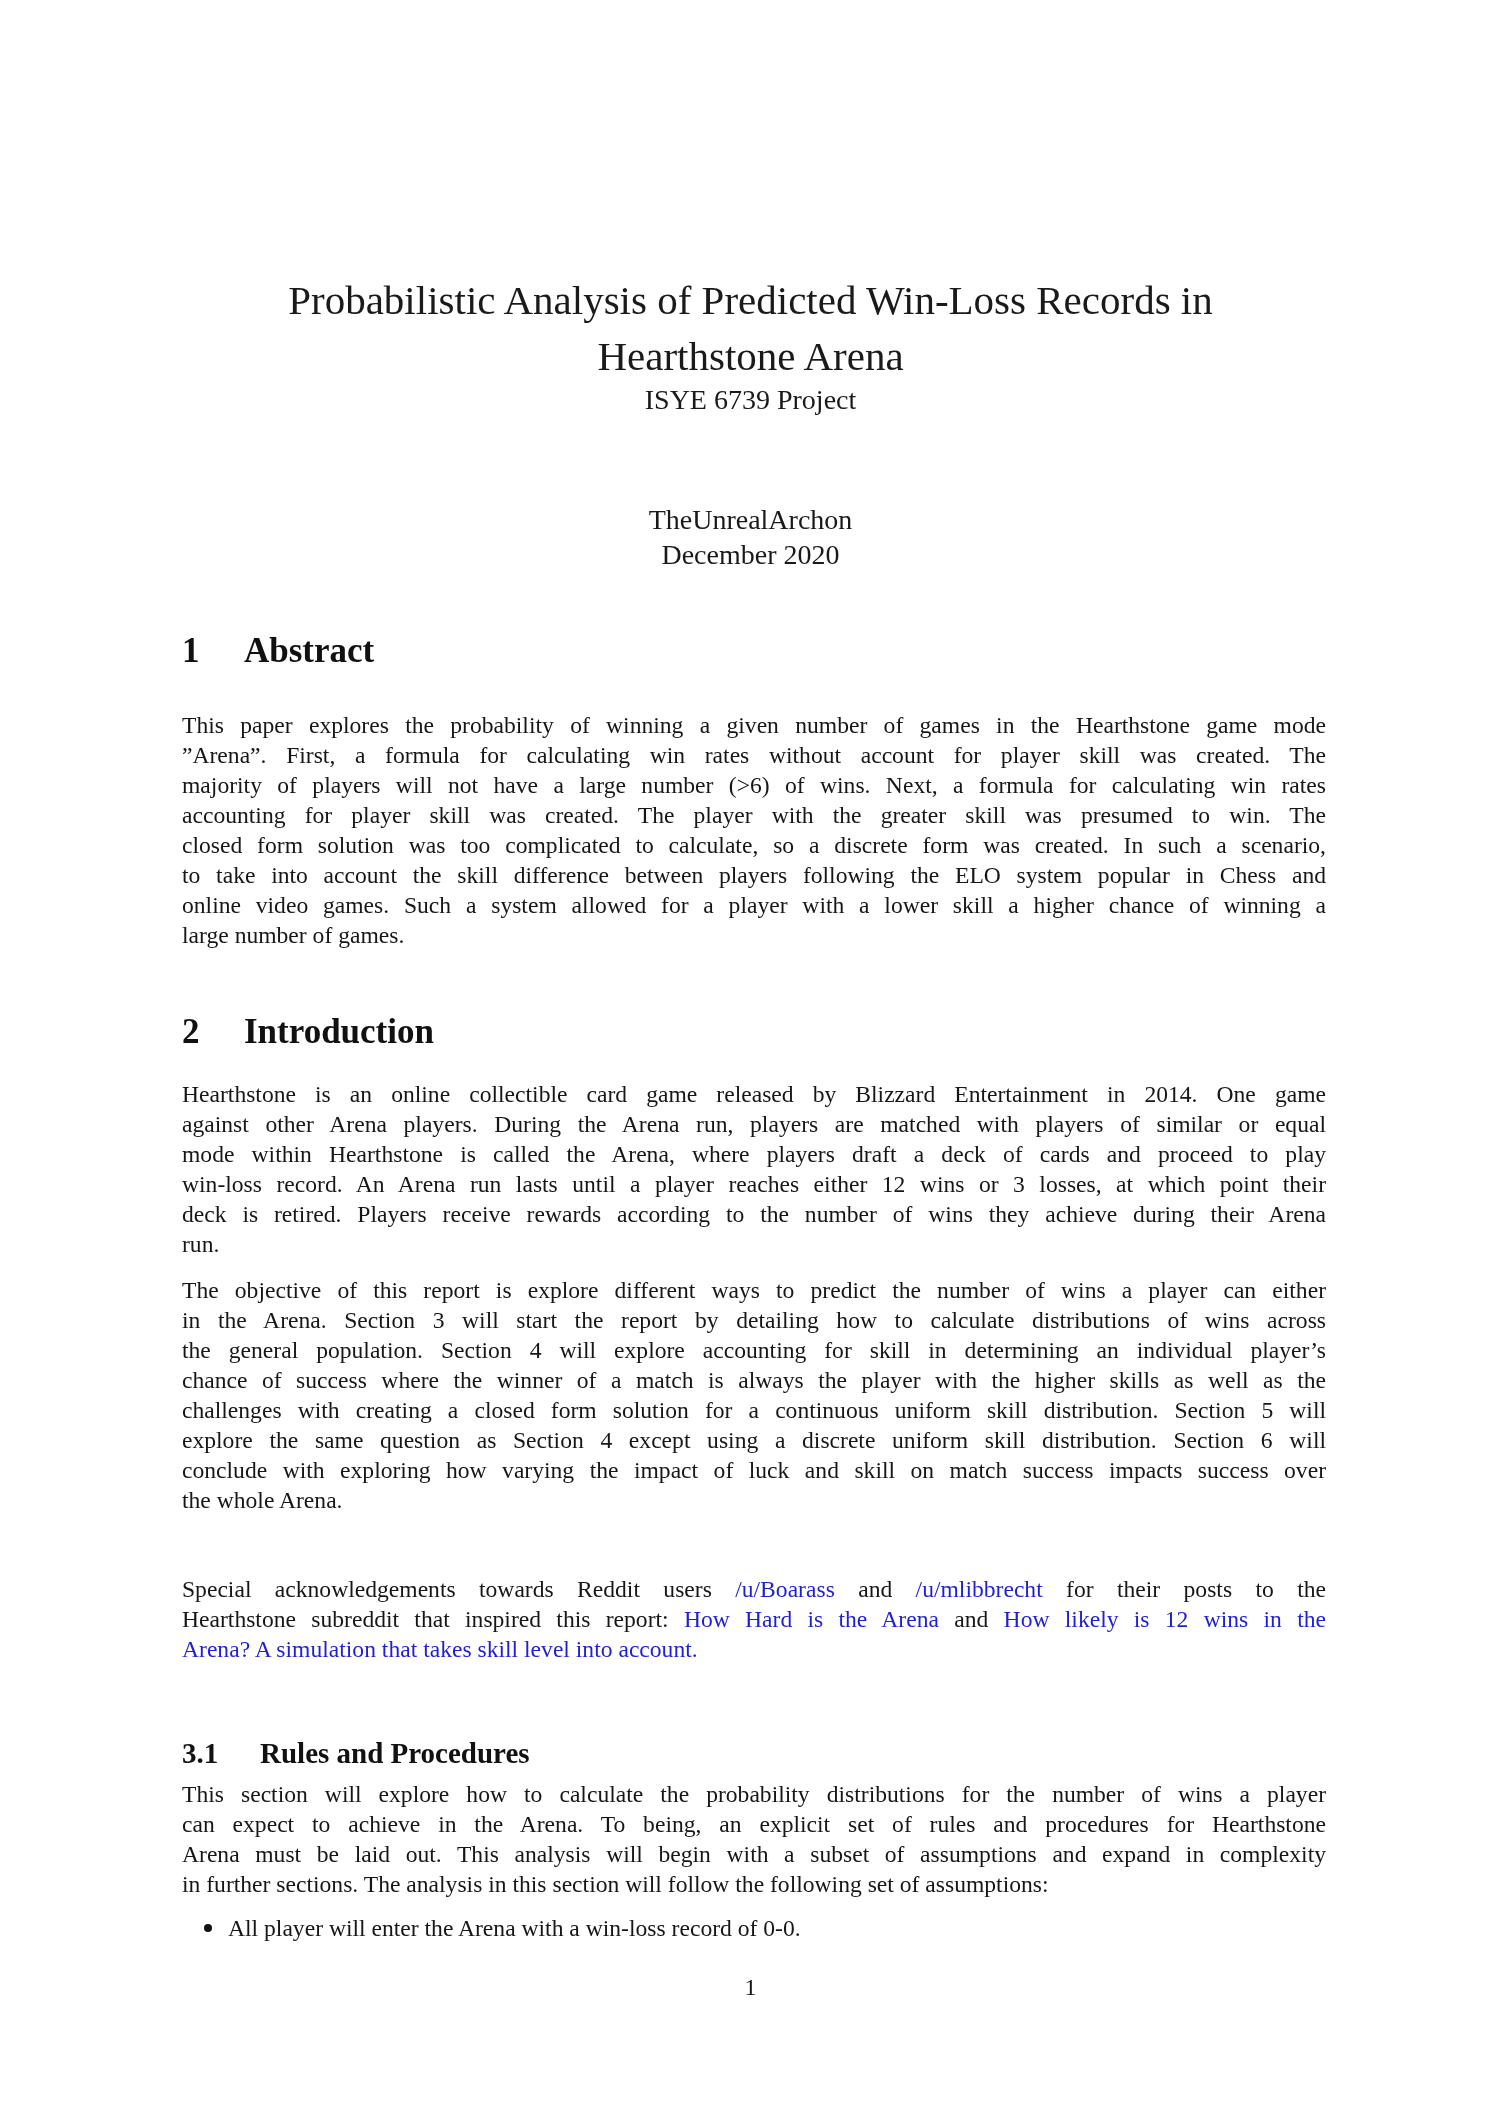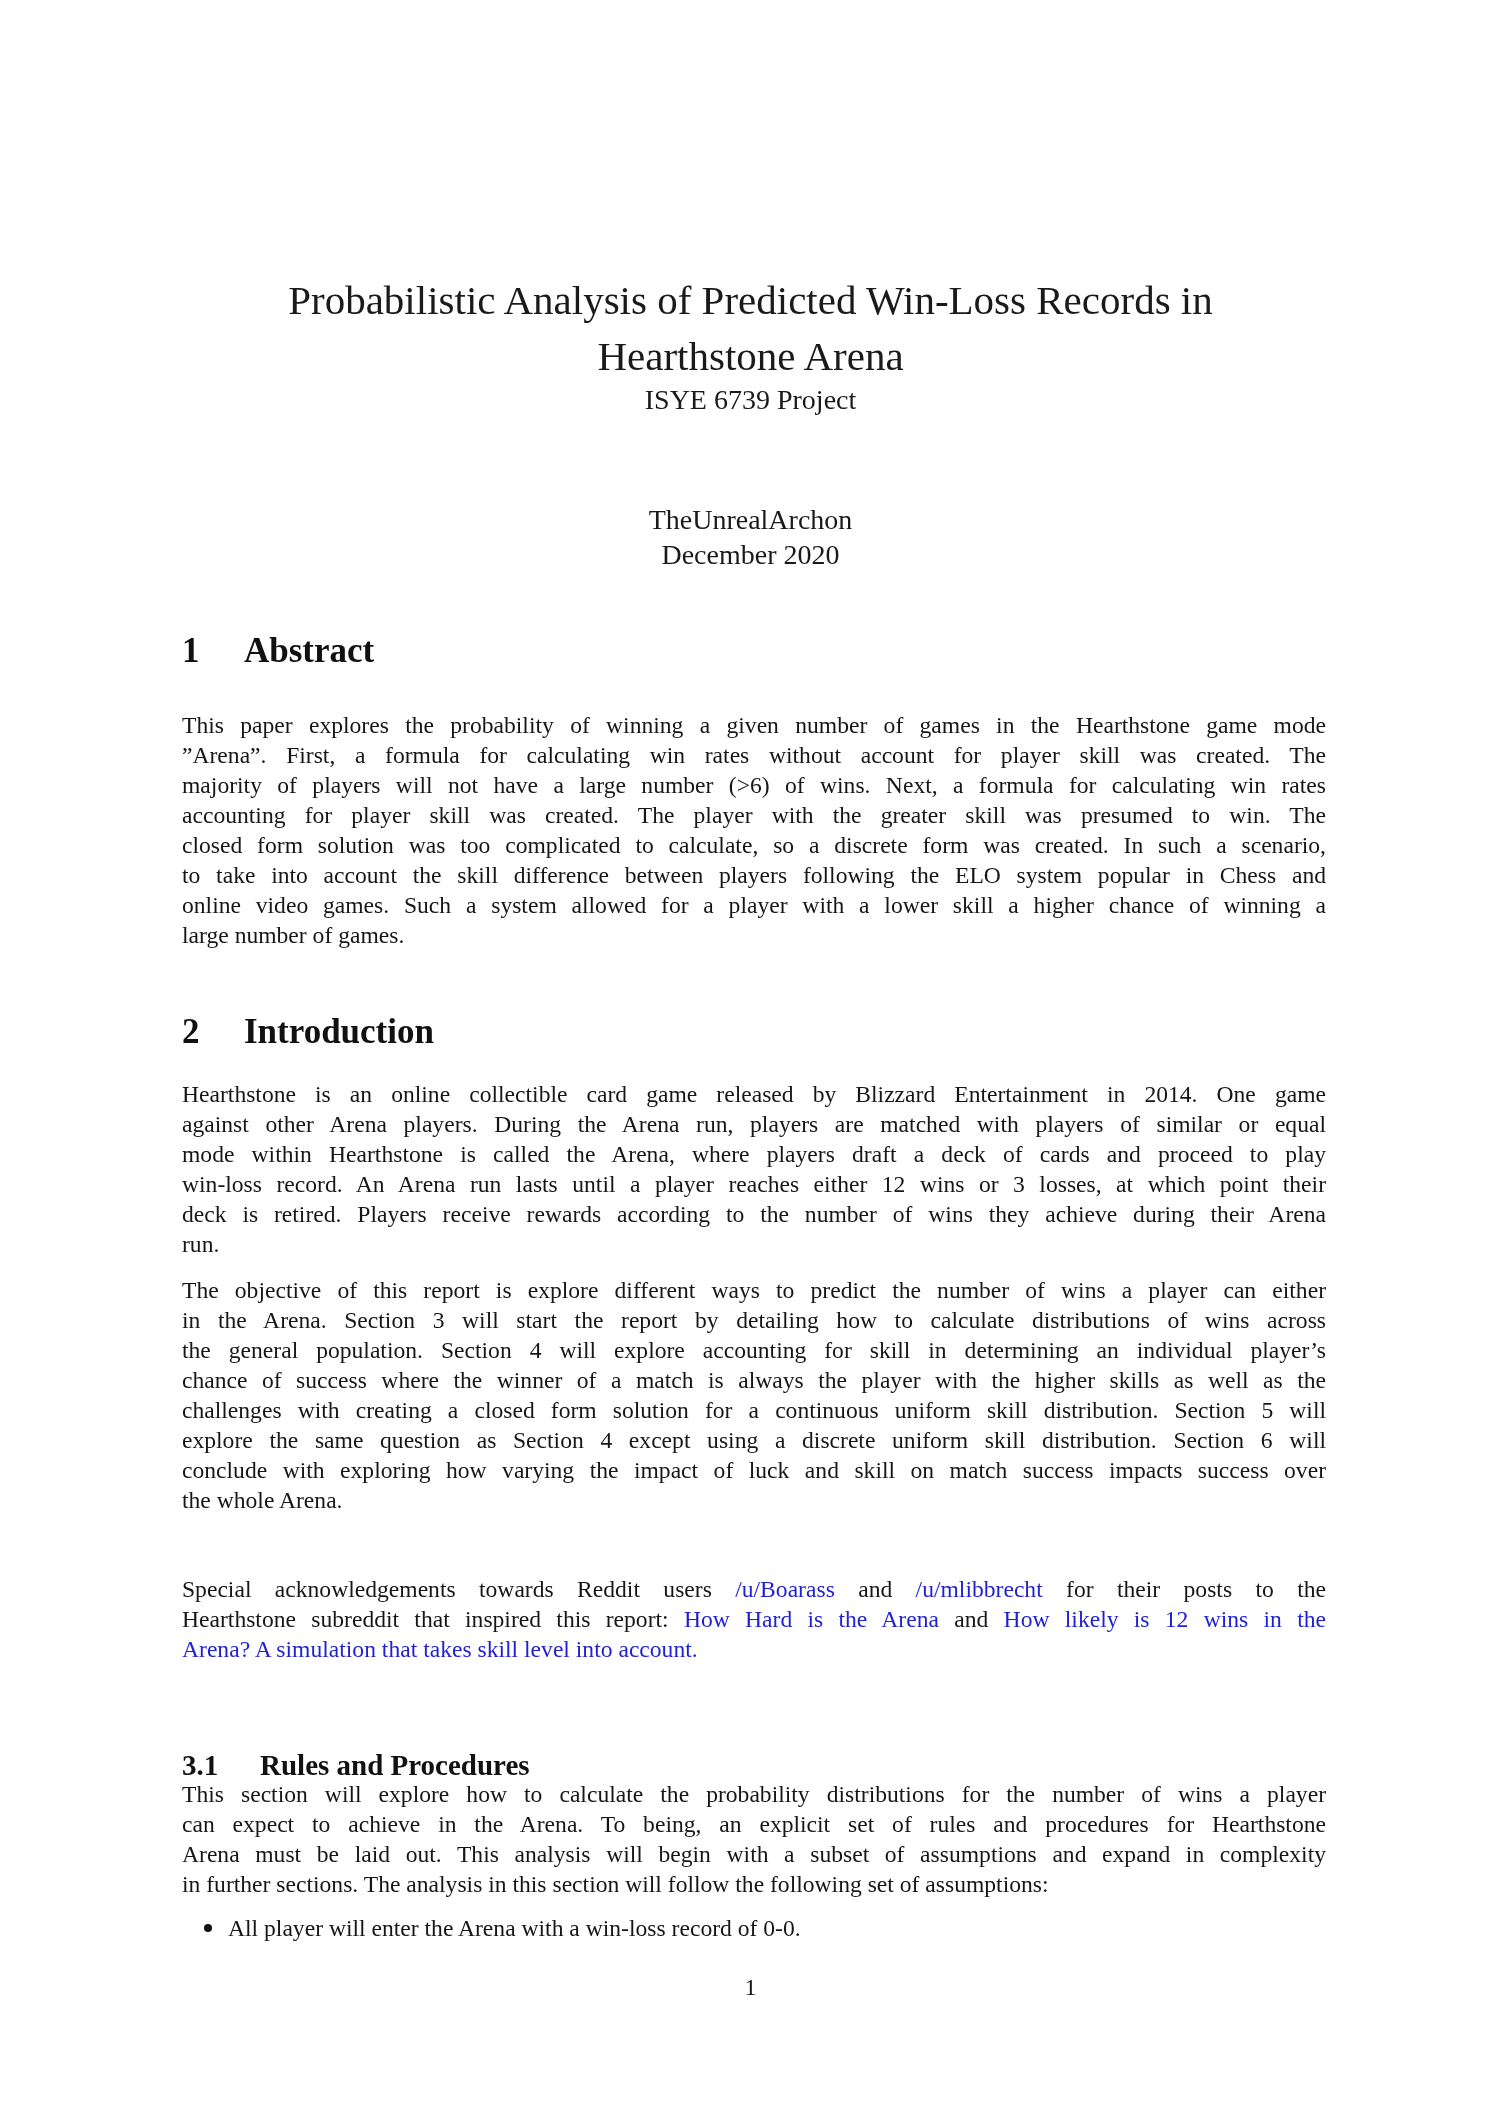--- a/index.html
+++ b/index.html
@@ -42,21 +42,20 @@
       white-space: nowrap;
     }
     .section-heading .num { display: inline-block; width: 62px; }
     .subsection-heading {
       position: absolute; left: 182px;
       font-family: "Liberation Serif", serif;
       font-weight: bold;
       font-size: 29px;
       color: #111;
       white-space: nowrap;
-      margin-top: 12px;
     }
     .subsection-heading .num { display: inline-block; width: 78px; }
 
     .para { position: absolute; left: 182px; width: 1144px; }
     .line {
       display: block;
       height: 30px;
       line-height: 30px;
       font-family: "Liberation Serif", serif;
       font-size: 23.6px;

